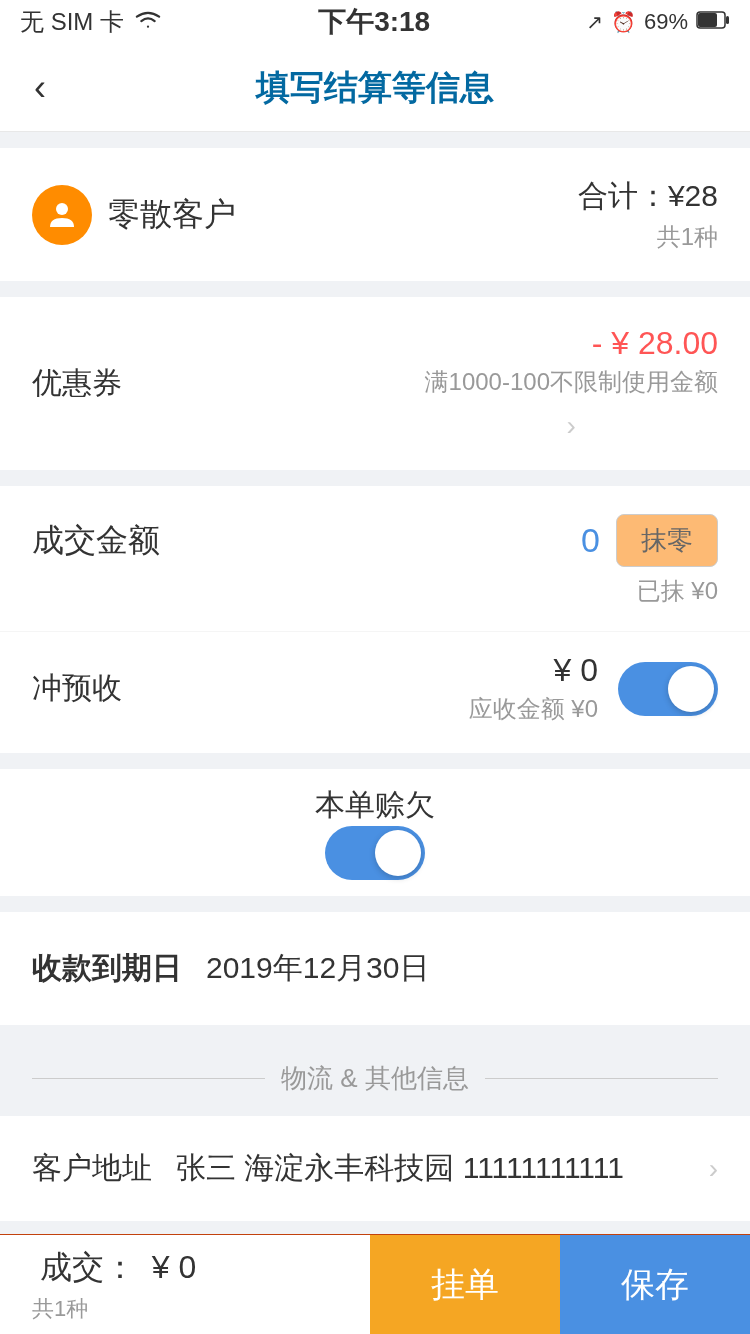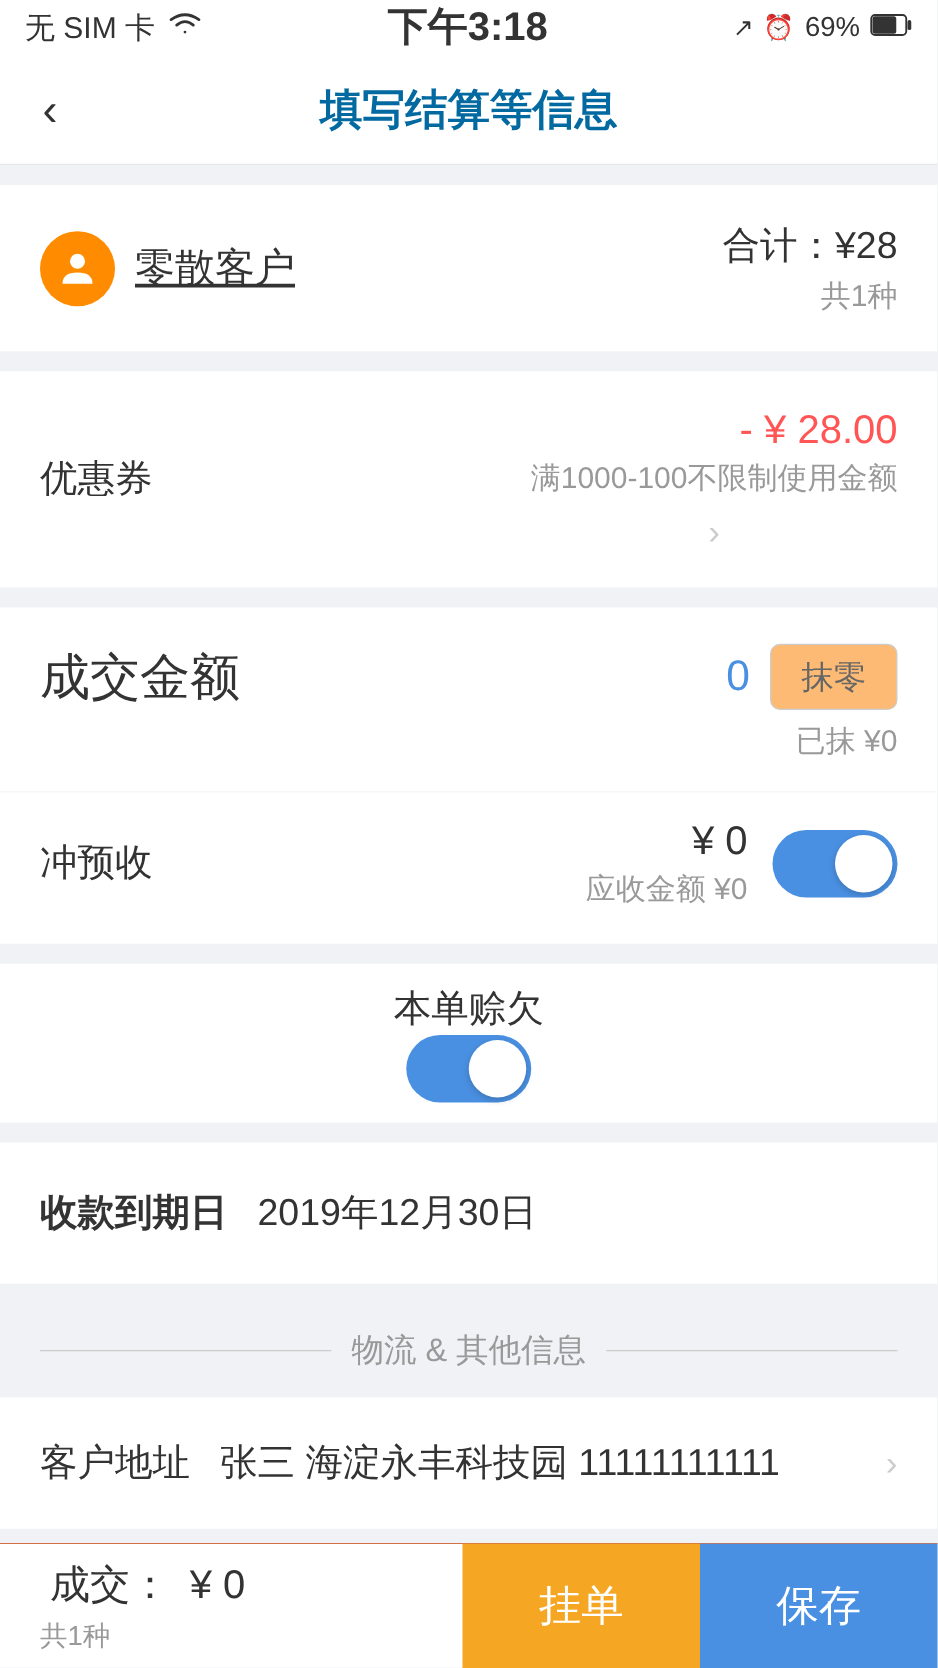--- a/index.html
+++ b/index.html
@@ -90,21 +90,21 @@
     }
     .coupon-label { font-size: 30px; color: #333; }
     .coupon-right { display: flex; align-items: center; gap: 12px; flex-direction: column; }
     .coupon-info { text-align: right; }
     .coupon-amount { font-size: 32px; color: #f55; font-weight: 500; }
     .coupon-desc { font-size: 24px; color: #999; margin-top: 4px; }
     .chevron-right { font-size: 28px; color: #ccc; }
 
     
     .transaction-section { background: #fff; margin-bottom: 16px; }
-    .transaction-label { font-size: 40px; color: #333; }
+    .transaction-label { font-size: 32px; color: #333; }
 
     .amount-row {
       display: flex;
       align-items: center;
       justify-content: space-between;
       padding: 28px 32px 8px 32px;
     }
     .amount-right { display: flex; align-items: center; gap: 16px; }
     .amount-value {
       font-size: 34px;
@@ -251,21 +251,21 @@
   <div class="status-left">
     <span>无 SIM 卡</span>
     <span>
       <svg viewBox="0 0 24 18" width="28" height="20" fill="none" stroke="#333" stroke-width="2">
         <path d="M12 14 a1 1 0 0 1 0 2 a1 1 0 0 1 0-2" fill="#333" stroke="none"></path>
         <path d="M6 10 Q12 5 18 10" stroke-linecap="round"></path>
         <path d="M2 6 Q12 -1 22 6" stroke-linecap="round"></path>
       </svg>
     </span>
   </div>
-  <div style="font-size:32px;font-weight:600;">下午3:18</div>
+  <div style="font-size:28px;font-weight:600;">下午3:18</div>
   <div class="status-right">
     <span style="font-size:20px;">↗</span>
     <span style="font-size:20px;">⏰</span>
     <span>69%</span>
     <span>
       <svg width="34" height="18" viewBox="0 0 34 18">
         <rect x="1" y="1" width="28" height="16" rx="3" fill="none" stroke="#333" stroke-width="1.5"></rect>
         <rect x="2" y="2" width="19" height="14" rx="2" fill="#333"></rect>
         <rect x="30" y="5" width="3" height="8" rx="1.5" fill="#333"></rect>
       </svg>
@@ -282,21 +282,21 @@
 
   <div class="section" style="margin-top:16px;">
     <div class="customer-row">
       <div class="customer-left">
         <div class="avatar">
           <svg viewBox="0 0 24 24" width="36" height="36" fill="#fff">
             <circle cx="12" cy="8" r="4"></circle>
             <path d="M4 20 Q4 14 12 14 Q20 14 20 20"></path>
           </svg>
         </div>
-        <span style="font-size:32px;color:#333;text-decoration:underline;">零散客户</span>
+        <span style="font-size:32px;color:#333;">零散客户</span>
       </div>
       <div class="customer-right">
         <div class="total-amount">合计：¥28</div>
         <div class="total-count">共1种</div>
       </div>
     </div>
   </div>
 
   <div class="section coupon-section">
     <div class="coupon-row">

